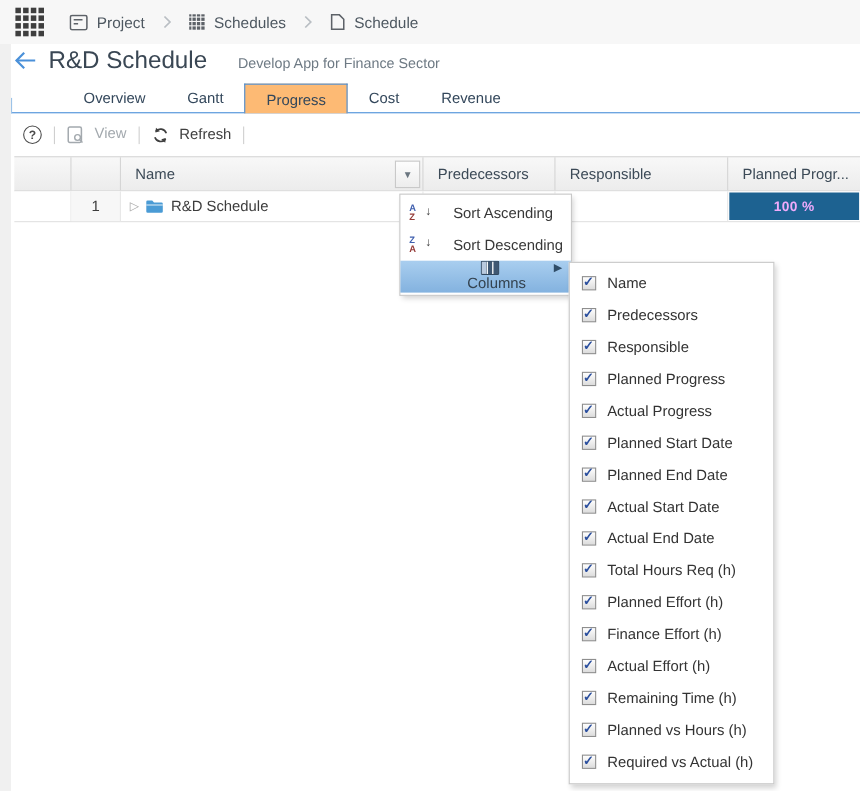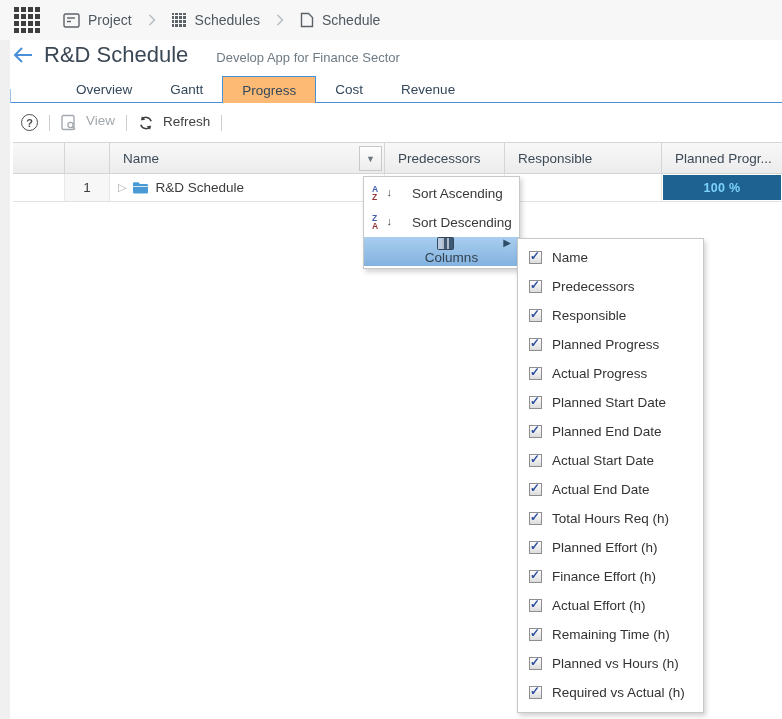--- a/index.html
+++ b/index.html
@@ -67,21 +67,21 @@
   .filter-btn { position:absolute; right:2px; top:3px; width:23px; height:25px;
     border:1px solid #c9c9c9; background:linear-gradient(#fdfdfd,#ededed);
     display:flex; align-items:center; justify-content:center; cursor:pointer;
     font-size:9px; color:#6b7680; }
   .grow { display:flex; height:28px; border-bottom:1px solid #e2e2e2; background:#fff; }
   .grow .cell { border-right:1px solid #e8e8e8; display:flex; align-items:center; font-size:13.5px; color:#3c3c3c; }
   .rownum { justify-content:center; background:#f7f7f7; color:#555; font-size:13px; }
   .namecell { padding-left:8px; gap:6px; cursor:pointer; }
   .tri { color:#a8a8a8; font-size:11px; }
   .progress-cell { padding:1px; }
-  .progress-fill { width:100%; height:100%; background:#1d6291; color:#7dd3fc;
+  .progress-fill { width:100%; height:100%; background:#1d6291; color:#f0abfc;
     display:flex; align-items:center; justify-content:center; font-size:12.5px; font-weight:bold; letter-spacing:.3px; }
 
   
   .ctx-menu { position:absolute; left:363px; top:176px; width:157px;
     background:#fff; border:1px solid #c8c8c8; box-shadow:2px 3px 5px rgba(0,0,0,.18);
     padding:2px 0; z-index:10; }
   .ctx-item { height:29px; display:flex; align-items:center; font-size:13.5px; color:#383838; cursor:pointer; position:relative; }
   .ctx-item .ico { width:20px; margin-left:8px; display:flex; justify-content:center; align-items:center; }
   .ctx-item .lbl { margin-left:20px; }
   .ctx-item.highlight { background:linear-gradient(#a9ceef,#83b2df); color:#33424f;flex-direction:column; }

